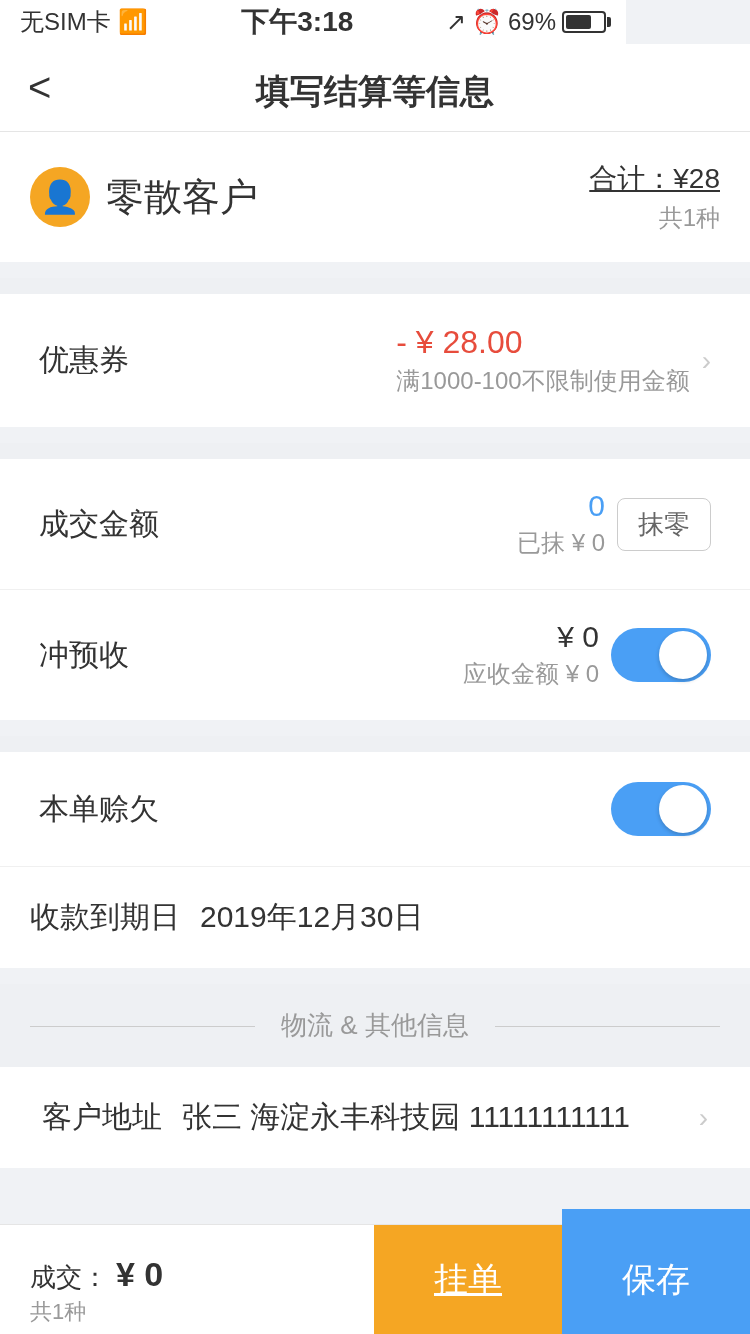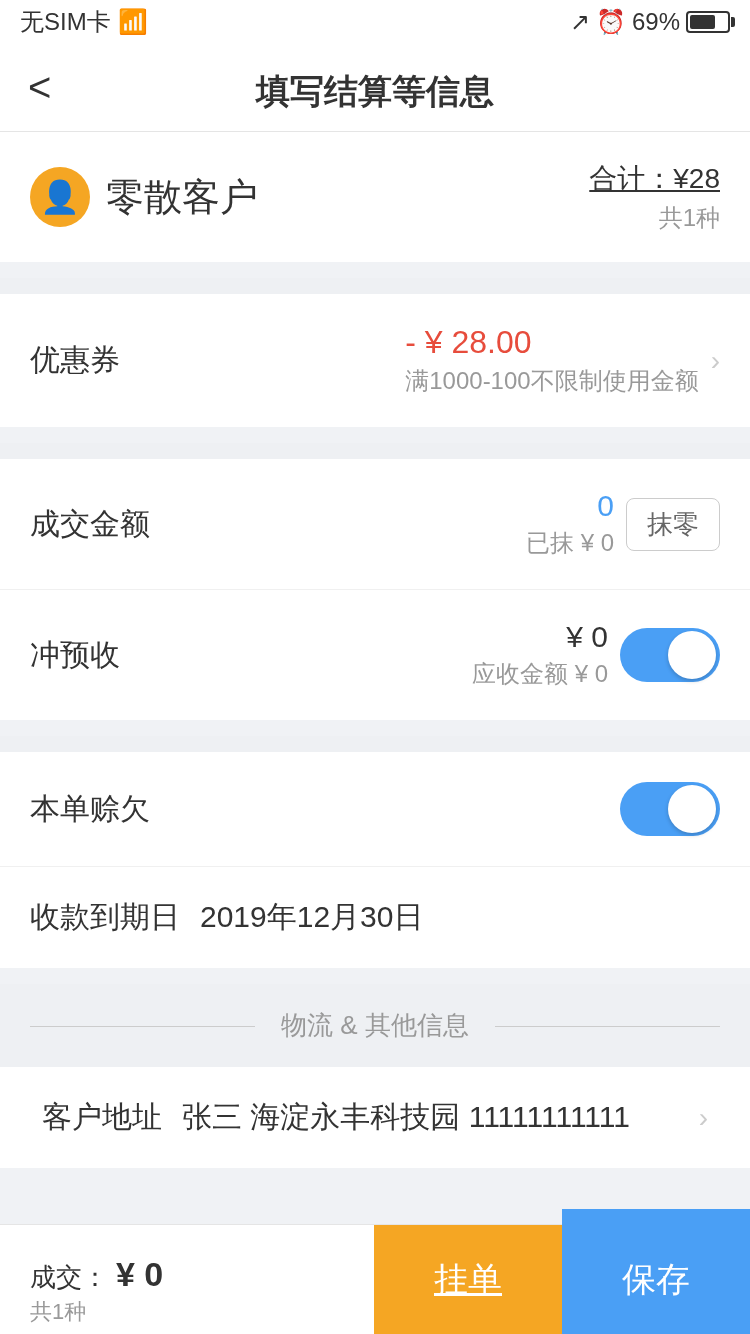--- a/index.html
+++ b/index.html
@@ -8,21 +8,21 @@
       width: 750px;
       min-height: 1334px;
       font-family: -apple-system, "PingFang SC", "Helvetica Neue", Arial, sans-serif;
       background: #f0f2f5;
       font-size: 28px;
       color: #333;
     }
 
     
     .status-bar {
-      width: 750px;
+      width: 626px;
       height: 44px;
       background: #fff;
       display: flex;
       align-items: center;
       justify-content: space-between;
       padding: 0 20px;
       font-size: 24px;
     }
     .status-left { display: flex; align-items: center; gap: 8px; }
     .status-center { font-weight: 600; font-size: 28px; }
@@ -91,21 +91,21 @@
     .customer-name { font-size: 38px; color: #333; }
     .customer-right { text-align: right; }
     .total-label { font-size: 28px; color: #333; text-decoration: underline; }
     .total-count { font-size: 24px; color: #999; margin-top: 4px; }
 
     
     .row-item {
       display: flex;
       align-items: center;
       justify-content: space-between;
-      padding: 30px 30px;
+      padding: 30px 39px;
       background: #fff;
       border-top: 1px solid #f0f0f0;
     }
     .row-label { font-size: 30px; color: #333; }
     .row-right { display: flex; align-items: center; gap: 12px; }
     .row-value { font-size: 30px; color: #333; text-align: right; }
     .row-value-blue { font-size: 30px; color: #4a9ff5; }
     .row-sub { font-size: 24px; color: #999; text-align: right; margin-top: 4px; }
     .row-discount { font-size: 32px; color: #e74c3c; font-weight: 500; }
     .row-discount-sub { font-size: 24px; color: #999; text-align: right; margin-top: 4px; }
@@ -234,20 +234,21 @@
     }
   </style>
 </head>
 <body>
 
 <div class="status-bar">
   <div class="status-left">
     <span>无SIM卡</span>
     <span>📶</span>
   </div>
+  <div class="status-center">下午3:18</div>
   <div class="status-right">
     <span>↗</span>
     <span>⏰</span>
     <span>69%</span>
     <div class="battery-icon">
       <div class="battery-fill"></div>
     </div>
   </div>
 </div>
 

